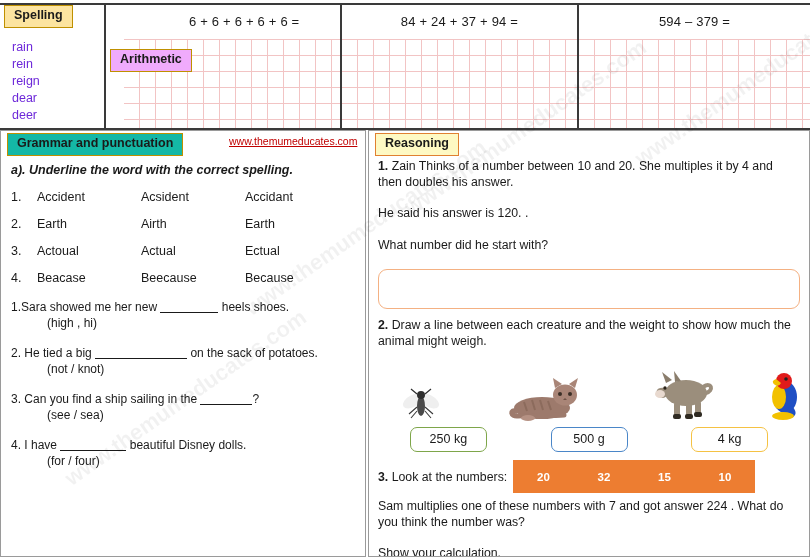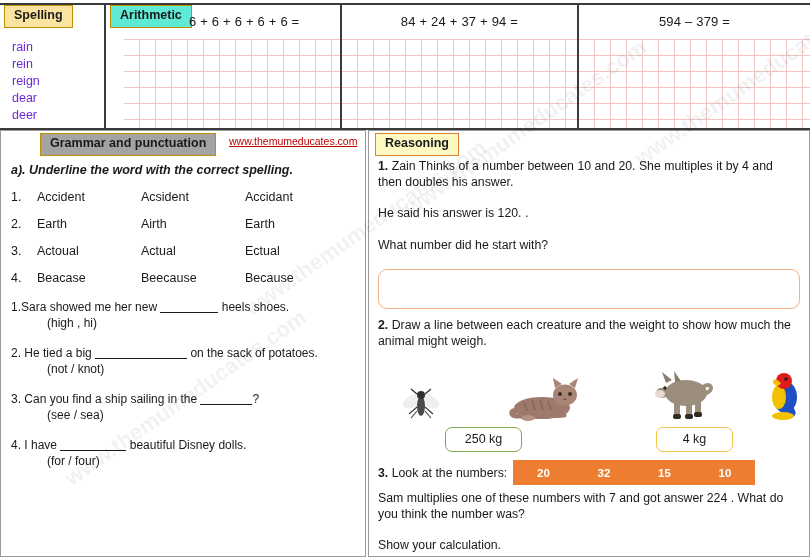--- a/index.html
+++ b/index.html
@@ -18,22 +18,22 @@
     display:inline-block;
     padding:3px 9px 4px 9px;
     font-weight:bold;
     font-size:12.5px;
     line-height:1.1;
     border:1px solid #bf9000;
     color:#1a1a1a;
     white-space:nowrap;
   }
   .chip.yellow{background:#fce4a0;}
-  .chip.green{background:#5eead4;}
-  .chip.blue{background:#a3a3a3;margin-left:33px;}
+  .chip.green{background:#f0abfc;margin-top:44px;}
+  .chip.blue{background:#14b8a6;}
   .chip.orange{background:#fef9c3;border-color:#e08030;}
 
   
   .topband{
     position:absolute;left:0;top:3px;width:810px;height:127px;
     border-top:2px solid #3a3a3a;border-bottom:2px solid #3a3a3a;
     box-sizing:border-box;
     display:flex;
   }
   .tcell{position:relative;height:100%;box-sizing:border-box;background:#fff;overflow:hidden;}
@@ -114,21 +114,21 @@
   .wbox.b1{border-color:#7ea64a;}
   .wbox.b2{border-color:#4a86c8;}
   .wbox.b3{border-color:#f5c243;}
   .wbox.b4{border-color:#f0a06a;}
 
   .numline{display:flex;align-items:center;margin:8px 9px 0 9px;}
   .numline .lbl{font-size:12.3px;white-space:nowrap;}
   .numstrip{
     margin-left:6px;background:#ed7d31;color:#fff;
     display:flex;align-items:center;
-    height:25px;flex:1;max-width:242px;
+    height:33px;flex:1;max-width:242px;
     font-size:11.5px;font-weight:bold;
   }
   .numstrip span{flex:1;text-align:center;}
 
   
   .wm{
     position:absolute;
     font-size:22px;font-weight:bold;color:rgba(0,0,0,0.055);
     transform:rotate(-35deg);transform-origin:left top;
     white-space:nowrap;pointer-events:none;user-select:none;z-index:5;
@@ -289,20 +289,23 @@
           <path d="M28 34 q8 8 2 12 q-6 3 -8 -4 z" fill="#1f4fc4"></path>
           <ellipse cx="20" cy="45" rx="11" ry="4" fill="#f2c100"></ellipse>
         </svg>
       </div>
 
       <div class="wrow">
         <div class="wcell">
             <div class="wbox b1">250 kg</div>
           </div>
         <div class="wcell">
+            <div class="wbox b2">500 g</div>
+          </div>
+        <div class="wcell">
             <div class="wbox b3">4 kg</div>
           </div>
       </div>
 
       <div class="numline">
         <span class="lbl"><b>3.</b><span> Look at the numbers:</span></span>
         <div class="numstrip">
           <span>20</span>
           <span>32</span>
           <span>15</span>

